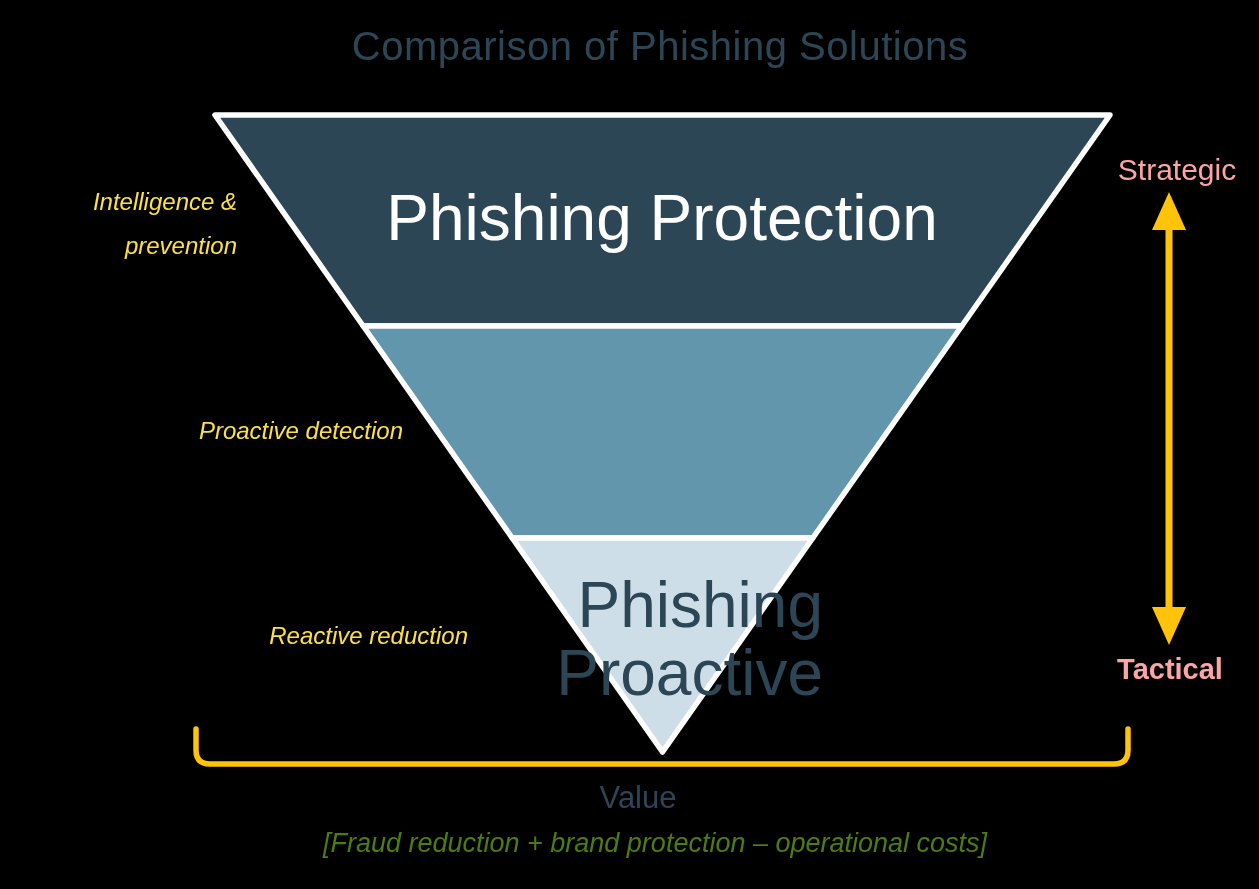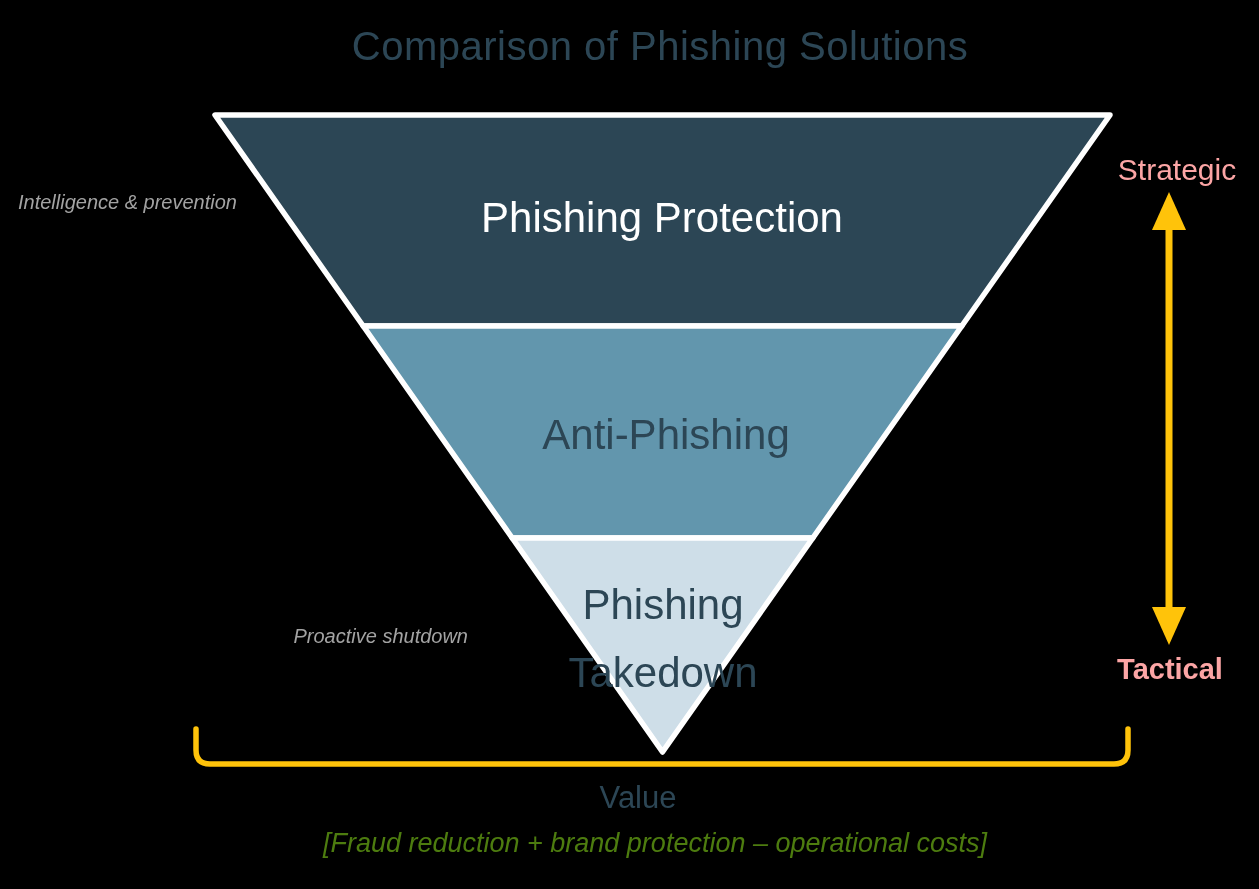--- a/index.html
+++ b/index.html
@@ -20,36 +20,36 @@
     white-space: nowrap;
     font-size: 40px;
     line-height: 48px;
     color: #2C4655;
     letter-spacing: 0.5px;
   }
 
   .band-label {
     position: absolute;
     transform: translateX(-50%);
-    text-align: center;
-    font-size: 42px;
+    text-align: right;
+    font-size: 64px;
     line-height: 60px;
   }
   .band-label--top    { left: 662px; top: 188px; white-space: nowrap; color: #FFFFFF; }
   .band-label--middle { left: 666px; top: 405px; white-space: nowrap; color: #2C4655; }
   .band-label--bottom { left: 663px; top: 571px; width: 320px; line-height: 68px; color: #2C4655; }
 
   .side-label {
     position: absolute;
     left: 0;
     text-align: right;
     font-style: italic;
-    font-size: 20px;
+    font-size: 24px;
     line-height: 44px;
-    color: #a3a3a3;
+    color: #fde047;
   }
   .side-label--1 { top: 180px; width: 237px; }
   .side-label--2 { top: 411px; width: 403px; line-height: 40px; }
   .side-label--3 { top: 616px; width: 468px; line-height: 40px; }
 
   .axis-label {
     position: absolute;
     transform: translateX(-50%);
     white-space: nowrap;
     font-size: 30px;
@@ -95,25 +95,25 @@
       <polygon points="1169,192 1152,230 1186,230" fill="#FFC30A"></polygon>
       <polygon points="1169,645 1152,607 1186,607" fill="#FFC30A"></polygon>
     </g>
 
     <path d="M196,729 L196,750 Q196,764 210,764 L1114,764 Q1128,764 1128,750 L1128,729" fill="none" stroke-width="5.5" stroke-linecap="round" stroke="#FFC30A"></path>
   </svg>
 
   <div class="title">Comparison of Phishing Solutions</div>
 
   <div class="band-label band-label--top">Phishing Protection</div>
-  <div class="band-label band-label--middle">Anti-Phishing</div>
-  <div class="band-label band-label--bottom">Phishing Takedown</div>
+  <div class="band-label band-label--bottom">Phishing Proactive</div>
 
   <div class="side-label side-label--1">Intelligence &amp; prevention</div>
-  <div class="side-label side-label--3">Proactive shutdown</div>
+  <div class="side-label side-label--2">Proactive detection</div>
+  <div class="side-label side-label--3">Reactive reduction</div>
 
   <div class="axis-label axis-label--top">Strategic</div>
   <div class="axis-label axis-label--bottom">Tactical</div>
 
   <div class="value-label">Value</div>
   <div class="value-formula">[Fraud reduction + brand protection – operational costs]</div>
 
 </div>
 
 </body></html>

